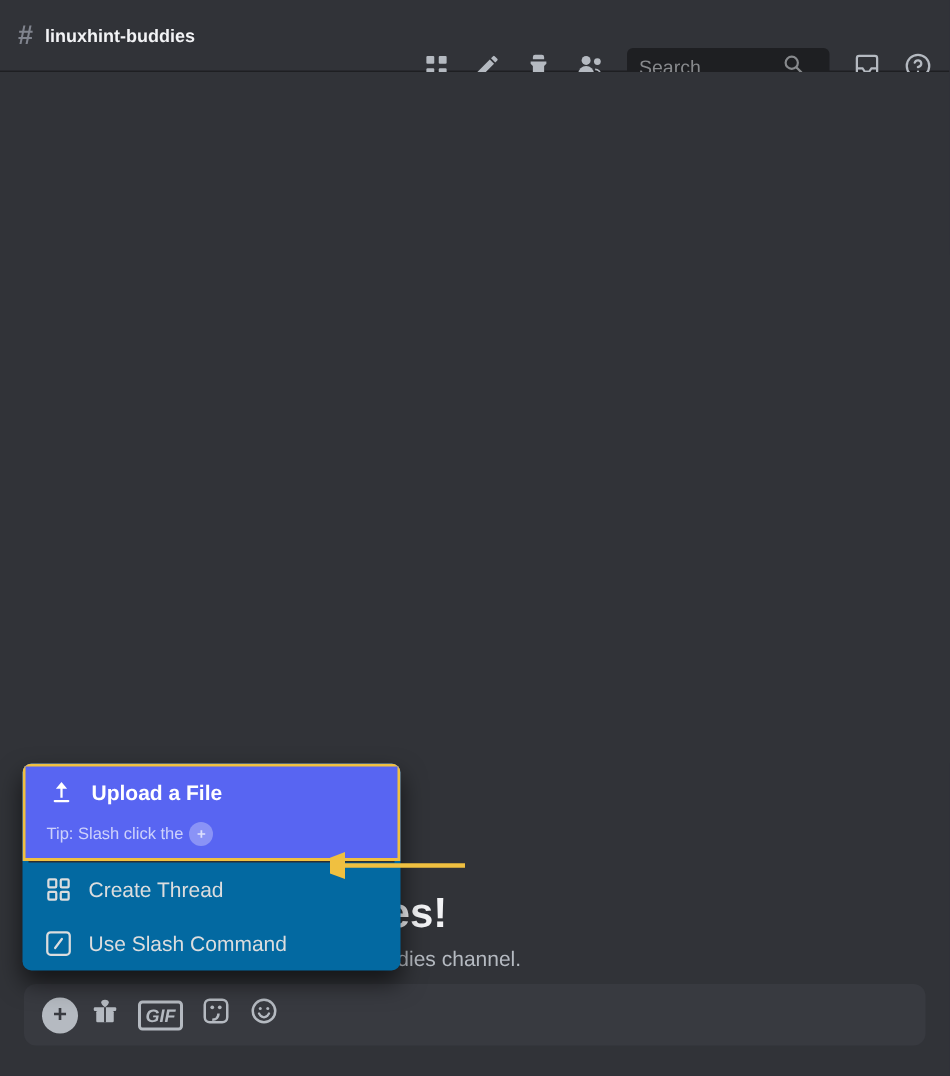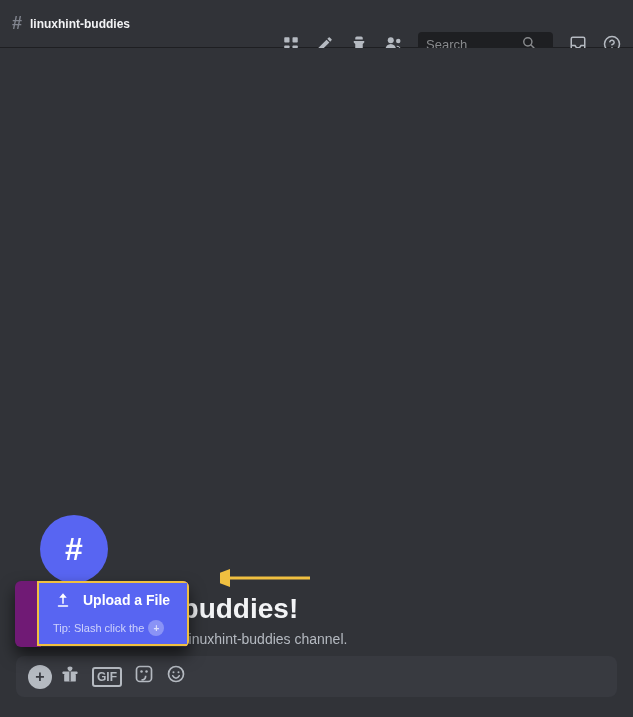--- a/index.html
+++ b/index.html
@@ -165,34 +165,34 @@
     .message-input::placeholder { color: #6d6f78; }
     .message-actions {
       display: flex;
       align-items: center;
       gap: 12px;
     }
     .msg-action-icon {
       color: #b5bac1;
       cursor: pointer;
       font-size: 18px;
+      font-style: italic;
     }
 
     
     .context-menu {
       position: absolute;
       bottom: 70px;
       left: 15px;
-      width: 174px;
-      background: #701a75;
+      width: 252px;
+      background: #0369a1;
       border-radius: 6px;
       overflow: hidden;
       box-shadow: 0 8px 16px rgba(0,0,0,0.6);
       z-index: 100;
-      padding-left: 22px;
     }
     .context-menu-item {
       display: flex;
       align-items: center;
       gap: 10px;
       padding: 9px 14px;
       cursor: pointer;
       font-size: 14px;
       color: #dcddde;
     }
@@ -348,21 +348,41 @@
           <span style="font-weight:600;">Upload a File</span>
         </div>
         <div class="upload-tip">
           <span>Tip: Slash click the</span>
           <span class="tip-circle">+</span>
         </div>
       </div>
 
       <div class="context-divider"></div>
 
-
+      <div class="context-menu-item">
+        <span class="item-icon">
+          <svg width="18" height="18" viewBox="0 0 24 24" fill="none">
+            <rect x="3" y="3" width="7" height="7" rx="1" stroke="#dcddde" stroke-width="2"></rect>
+            <rect x="14" y="3" width="7" height="7" rx="1" stroke="#dcddde" stroke-width="2"></rect>
+            <rect x="3" y="14" width="7" height="7" rx="1" stroke="#dcddde" stroke-width="2"></rect>
+            <rect x="14" y="14" width="7" height="7" rx="1" stroke="#dcddde" stroke-width="2"></rect>
+          </svg>
+        </span>
+        <span>Create Thread</span>
+      </div>
+
+      <div class="context-menu-item">
+        <span class="item-icon">
+          <svg width="18" height="18" viewBox="0 0 24 24" fill="none">
+            <rect x="2" y="2" width="20" height="20" rx="3" stroke="#dcddde" stroke-width="2"></rect>
+            <path d="M9 16l6-8" stroke="#dcddde" stroke-width="2" stroke-linecap="round"></path>
+          </svg>
+        </span>
+        <span>Use Slash Command</span>
+      </div>
     </div>
 
   </div>
 
   <div class="message-input-area">
     <div class="message-plus-btn">+</div>
     <div class="message-actions">
 
       <span class="msg-action-icon">
         <svg width="20" height="20" viewBox="0 0 24 24" fill="none">

